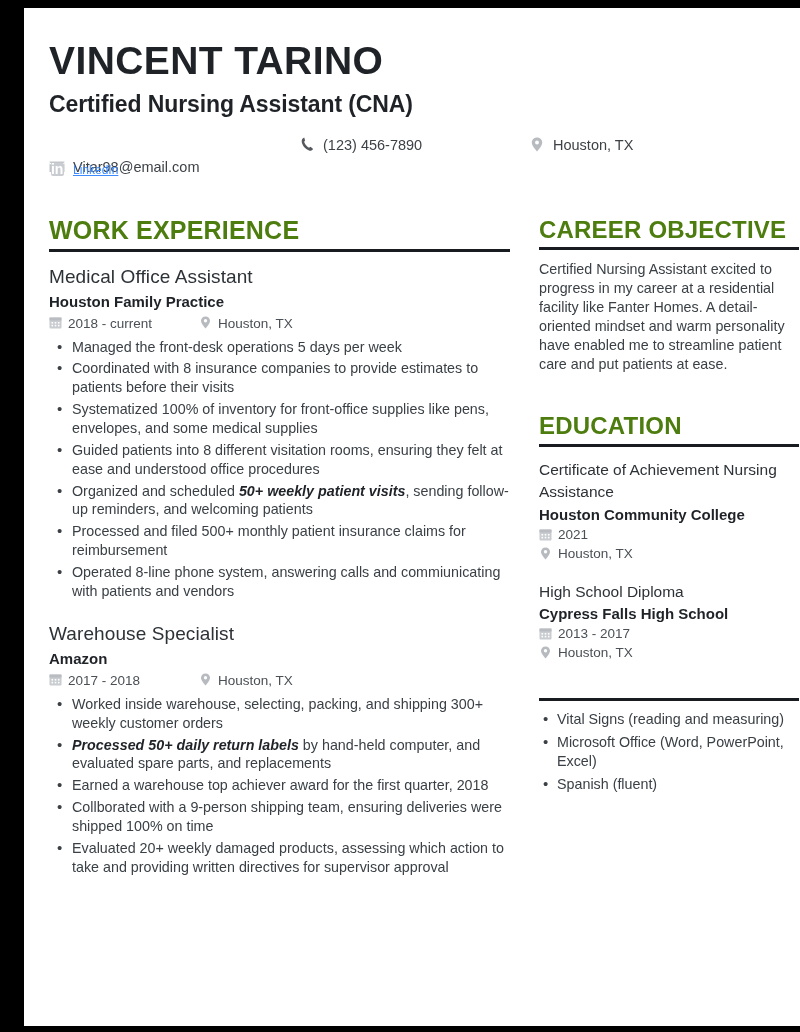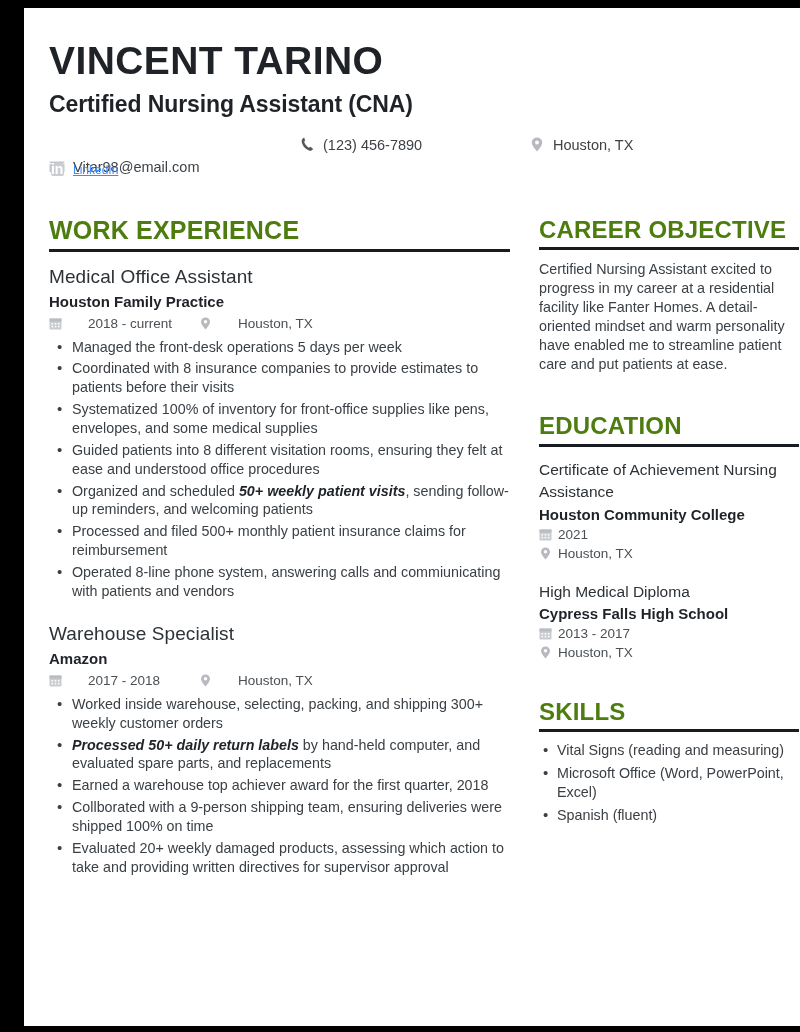--- a/index.html
+++ b/index.html
@@ -130,22 +130,20 @@
   }
   .meta-row {
     display: flex;
     align-items: center;
     margin-top: 6px;
     font-size: 13.5px;
     color: #4a5055;
   }
   .meta {
     display: flex;
-    align-items: center;
-    gap: 20px;
   }
   .meta .ico {
     display: inline-flex;
     align-items: center;
     justify-content: center;
     width: 13px;
     height: 13px;
     margin-right: 6px;
     flex: 0 0 13px;
   }
@@ -420,21 +418,21 @@
                 <svg width="11" height="13" viewBox="0 0 12 15">
                   <path d="M6 0.5 C3.0 0.5 0.8 2.7 0.8 5.6 C0.8 9.2 6 14.5 6 14.5 C6 14.5 11.2 9.2 11.2 5.6 C11.2 2.7 9.0 0.5 6 0.5 Z" fill="#b7bbbf"></path>
                   <circle cx="6" cy="5.5" r="1.9" fill="#ffffff"></circle>
                 </svg>
               </span>
               <span>Houston, TX</span>
             </div>
           </div>
 
           <div class="edu-entry" style="margin-top:20px;">
-            <div class="edu-degree">High Medical Diploma</div>
+            <div class="edu-degree">High School Diploma</div>
             <div class="edu-school">Cypress Falls High School</div>
             <div class="edu-meta">
               <span class="ico">
                 <svg width="13" height="13" viewBox="0 0 13 13">
                   <rect x="0.5" y="1.5" width="12" height="11" rx="1" fill="#c9ccd0"></rect>
                   <rect x="0.5" y="1.5" width="12" height="3" fill="#b9bdc1"></rect>
                   <rect x="2.5" y="6" width="1.6" height="1.6" fill="#ffffff"></rect>
                   <rect x="5.7" y="6" width="1.6" height="1.6" fill="#ffffff"></rect>
                   <rect x="8.9" y="6" width="1.6" height="1.6" fill="#ffffff"></rect>
                   <rect x="2.5" y="8.8" width="1.6" height="1.6" fill="#ffffff"></rect>
@@ -450,21 +448,20 @@
                   <path d="M6 0.5 C3.0 0.5 0.8 2.7 0.8 5.6 C0.8 9.2 6 14.5 6 14.5 C6 14.5 11.2 9.2 11.2 5.6 C11.2 2.7 9.0 0.5 6 0.5 Z" fill="#b7bbbf"></path>
                   <circle cx="6" cy="5.5" r="1.9" fill="#ffffff"></circle>
                 </svg>
               </span>
               <span>Houston, TX</span>
             </div>
           </div>
         </div>
 
         <div class="sec-spacer-skills">
-          <div class="section-title">SKILLS</div>
           <div class="rule"></div>
           <ul class="skills">
             <li>Vital Signs (reading and measuring)</li>
             <li>Microsoft Office (Word, PowerPoint, Excel)</li>
             <li>Spanish (fluent)</li>
           </ul>
         </div>
 
       </div>
     </div>

